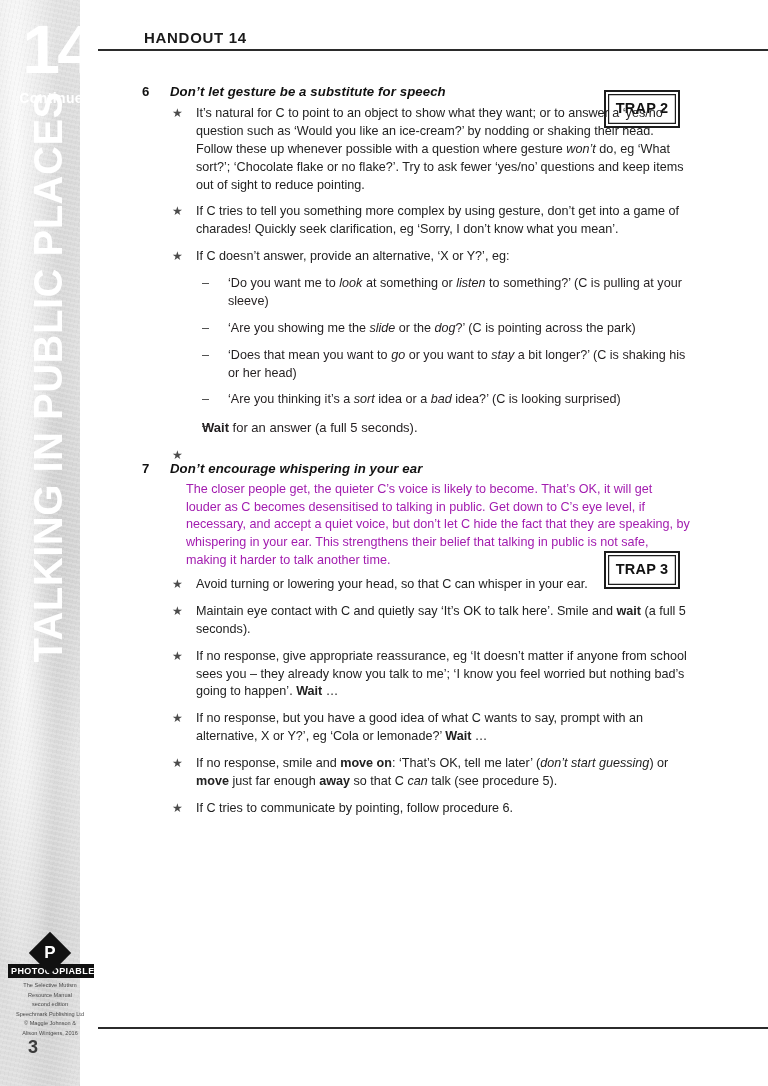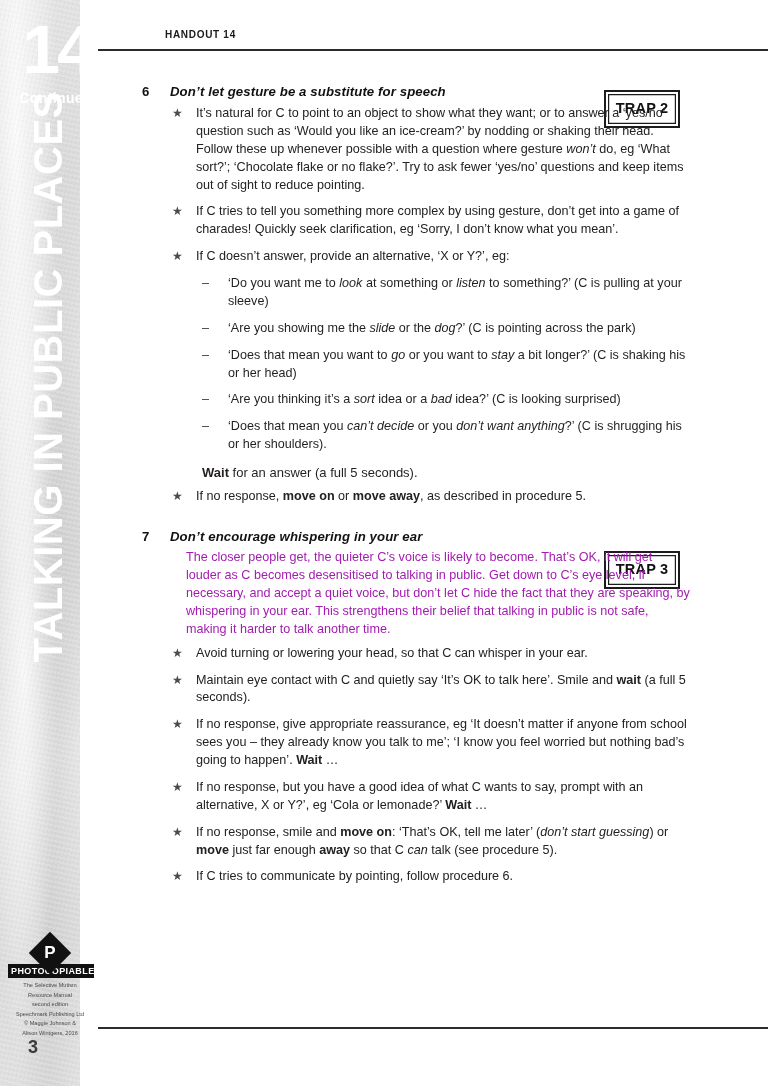--- a/index.html
+++ b/index.html
@@ -133,23 +133,23 @@
     margin-top: 3px;
     font-size: 5.6px;
     line-height: 1.72;
     color: #4a4a4a;
   }
   .pc-credit div { white-space: nowrap; }
 
   
   .header-label {
     position: absolute;
-    left: 165px;
+    left: 144px;
     top: 29px;
-    font-size: 10px;
+    font-size: 15px;
     font-weight: bold;
     letter-spacing: 0.7px;
     color: #1a1a1a;
     text-align: center;
   }
   .rule-top {
     position: absolute;
     left: 98px;
     top: 49px;
     width: 670px;
@@ -350,30 +350,28 @@
           <li>
             <span class="dash">–</span>
             <span>‘Does that mean you want to <em>go</em> or you want to <em>stay</em> a bit longer?’ (C is shaking his or her head)</span>
           </li>
           <li>
             <span class="dash">–</span>
             <span>‘Are you thinking it’s a <em>sort</em> idea or a <em>bad</em> idea?’ (C is looking surprised)</span>
           </li>
           <li>
             <span class="dash">–</span>
-            <span>‘Does that mean you <em>can’t decide</em> or you <em>don’t want anything</em>?’ (C is shrugging his or her shoulders).</span>
           </li>
         </ul>
 
         <p class="waitline"><b>Wait</b> for an answer (a full 5 seconds).</p>
 
         <ul class="stars">
           <li>
             <span class="star">★</span>
-            <span>If no response, <b>move on</b> or <b>move away</b>, as described in procedure 5.</span>
           </li>
         </ul>
       </div>
     </div>
 
     <div class="section sec7">
       <div class="sec-head">
         <div class="sec-num">7</div>
         <div class="sec-title">Don’t encourage whispering in your ear</div>
       </div>

